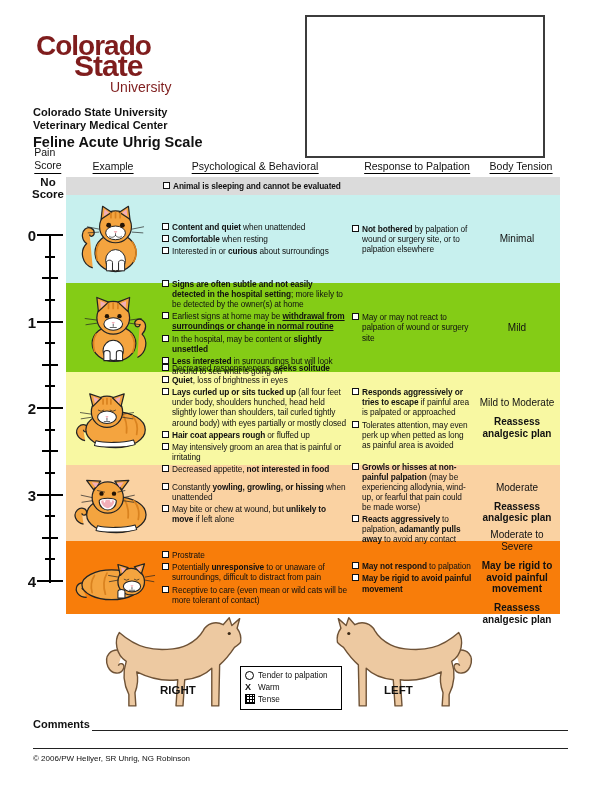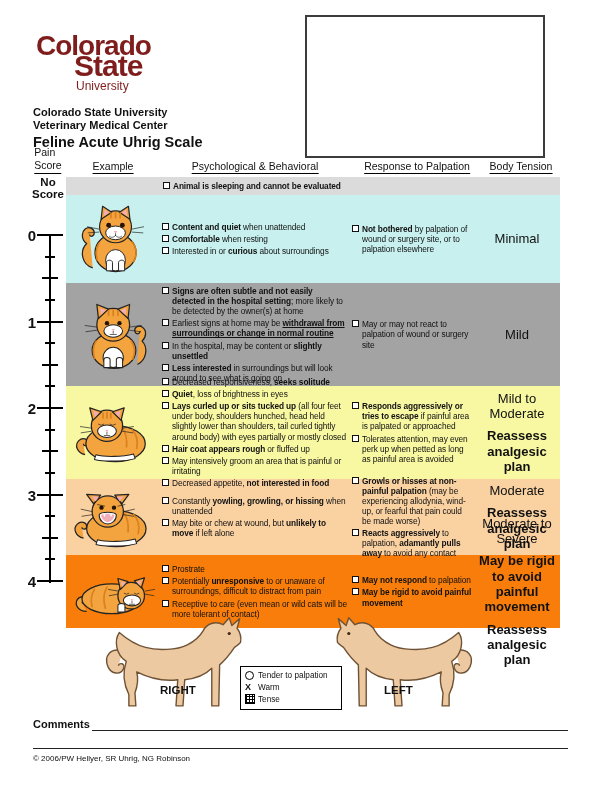--- a/index.html
+++ b/index.html
@@ -4,21 +4,21 @@
 <style>
   html,body{margin:0;padding:0;background:#fff;}
   .page{position:relative;width:605px;height:800px;background:#fff;overflow:hidden;
         font-family:"Liberation Sans","DejaVu Sans",sans-serif;color:#111;}
 
   
   .logo{position:absolute;left:36px;top:32px;width:150px;color:#7f1d1d;
         font-family:Liberation Sans, sans-serif;font-weight:bold;}
   .logo-l1{font-size:28px;letter-spacing:-1px;line-height:1;}
   .logo-l2{font-size:30px;letter-spacing:-1px;line-height:1;margin-left:38px;margin-top:-9px;}
-  .logo-l3{font-size:12px;font-weight:normal;margin-left:40px;margin-top:-2px;}
+  .logo-l3{font-size:14px;font-weight:normal;margin-left:74px;margin-top:-2px;}
   .title-block{position:absolute;left:33px;top:106px;font-weight:bold;}
   .title-l1,.title-l2{font-size:11px;line-height:1.2;}
   .title-l3{font-size:14.5px;line-height:1.25;margin-top:1px;}
 
   .top-box{position:absolute;left:305px;top:15px;width:236px;height:139px;
            border:2px solid #3c3c3c;background:#fff;}
 
   
   .hdr{position:absolute;top:160px;font-size:10.5px;transform:translateX(-50%);white-space:nowrap;}
   .hdr .u-line,.u-line{border-bottom:1px solid #000;padding-bottom:1px;}
@@ -39,21 +39,21 @@
   .no-score-row{height:18px;display:flex;align-items:center;}
   .no-score-row .check-item{margin-left:97px;font-weight:bold;}
   .prow{display:flex;width:100%;}
   .cell{box-sizing:border-box;}
   .cat-cell{width:96px;display:flex;align-items:center;justify-content:center;}
   .psych-cell{width:188px;display:flex;flex-direction:column;justify-content:center;
               padding:3px 2px 3px 0;}
   .palp-cell{width:124px;display:flex;flex-direction:column;justify-content:center;
              padding:3px 2px;}
   .tension-cell{flex:1;display:flex;flex-direction:column;justify-content:center;
-                align-items:center;text-align:center;font-size:13px;line-height:1.18;
+                align-items:center;text-align:center;font-size:10px;line-height:1.18;
                 padding:8px 3px;}
   .tension-line + .tension-line{margin-top:7px;}
   .check-item{font-size:8.3px;line-height:1.22;letter-spacing:-0.1px;
               padding-left:10px;text-indent:-10px;margin:1px 0;}
   .check-item .cb{display:inline-block;width:5px;height:5px;border:1px solid #111;
                   margin-right:3px;background:#fff;vertical-align:0px;}
   .b{font-weight:bold;}
   .u{text-decoration:underline;}
   .cfur{fill:#f4a43f;stroke:#232323;stroke-width:1.6;stroke-linejoin:round;}
   .cwhite{fill:#fff;stroke:#232323;stroke-width:1.3;stroke-linejoin:round;}
@@ -187,21 +187,21 @@
             <div class="check-item"><span class="cb"></span><span class="b">Comfortable</span><span> when resting</span></div>
             <div class="check-item"><span class="cb"></span><span>Interested in or </span><span class="b">curious</span><span> about surroundings</span></div>
           </div>
     <div class="cell palp-cell">
             <div class="check-item"><span class="cb"></span><span class="b">Not bothered</span><span> by palpation of wound or surgery site, or to palpation elsewhere</span></div>
           </div>
     <div class="cell tension-cell">
             <div class="tension-line">Minimal</div>
           </div>
   </div>
-        <div class="prow" style="background: #a3a3a3; height: 103px;">
+        <div class="prow" style="background: #84cc16; height: 89px;">
     <div class="cell cat-cell">
             <svg id="cat-score-1" viewBox="0 0 100 92" width="78">
       <path class="cfur" d="M80,84 C92,78 94,62 86,54 C92,48 92,40 86,36 C81,33 75,37 77,42 C78,46 84,45 83,41"></path>
       <ellipse class="cfur" cx="50" cy="66" rx="28" ry="23"></ellipse>
       <path class="cstripe" d="M27,54 C23,60 23,68 25,76"></path>
       <path class="cstripe" d="M72,54 C77,61 77,70 74,77"></path>
       <ellipse class="cwhite" cx="49" cy="75" rx="13" ry="13"></ellipse>
       <path class="cwhite" d="M37,88 L37,78 C37,74 45,74 45,78 L45,88 Z"></path>
       <path class="cwhite" d="M53,88 L53,78 C53,74 61,74 61,78 L61,88 Z"></path>
       <circle class="cfur" cx="49" cy="33" r="21"></circle>

